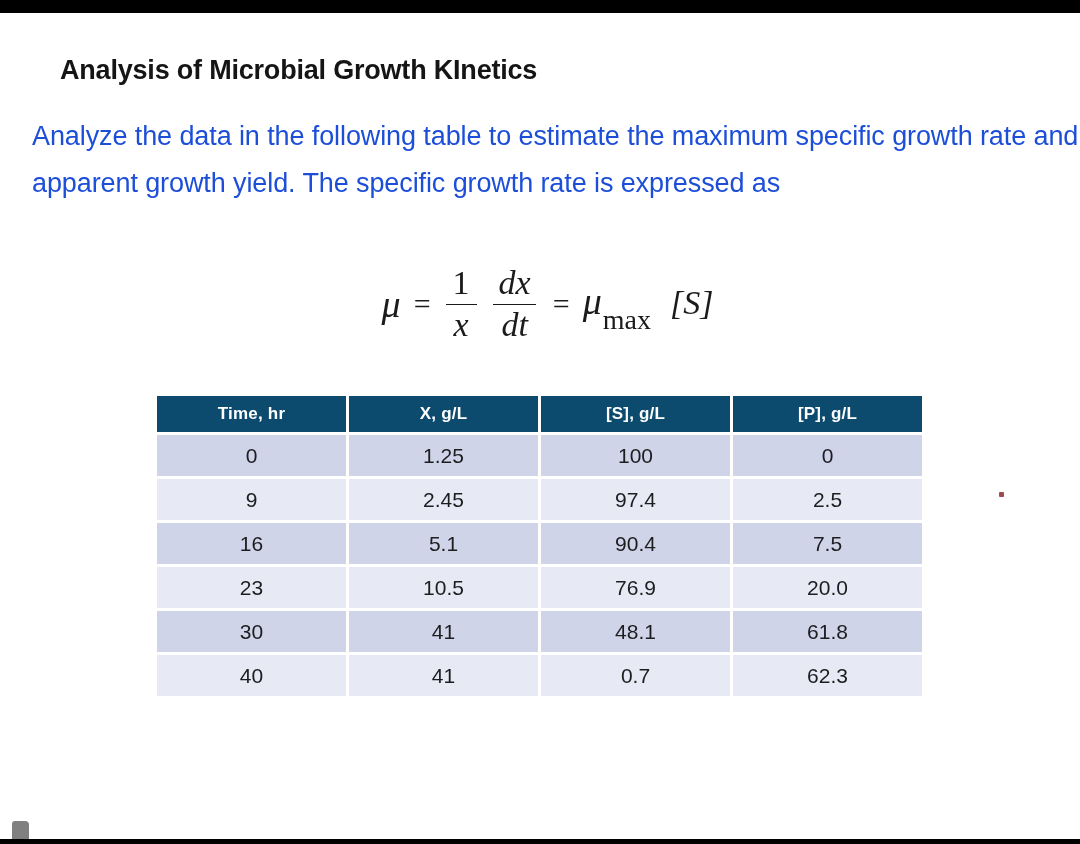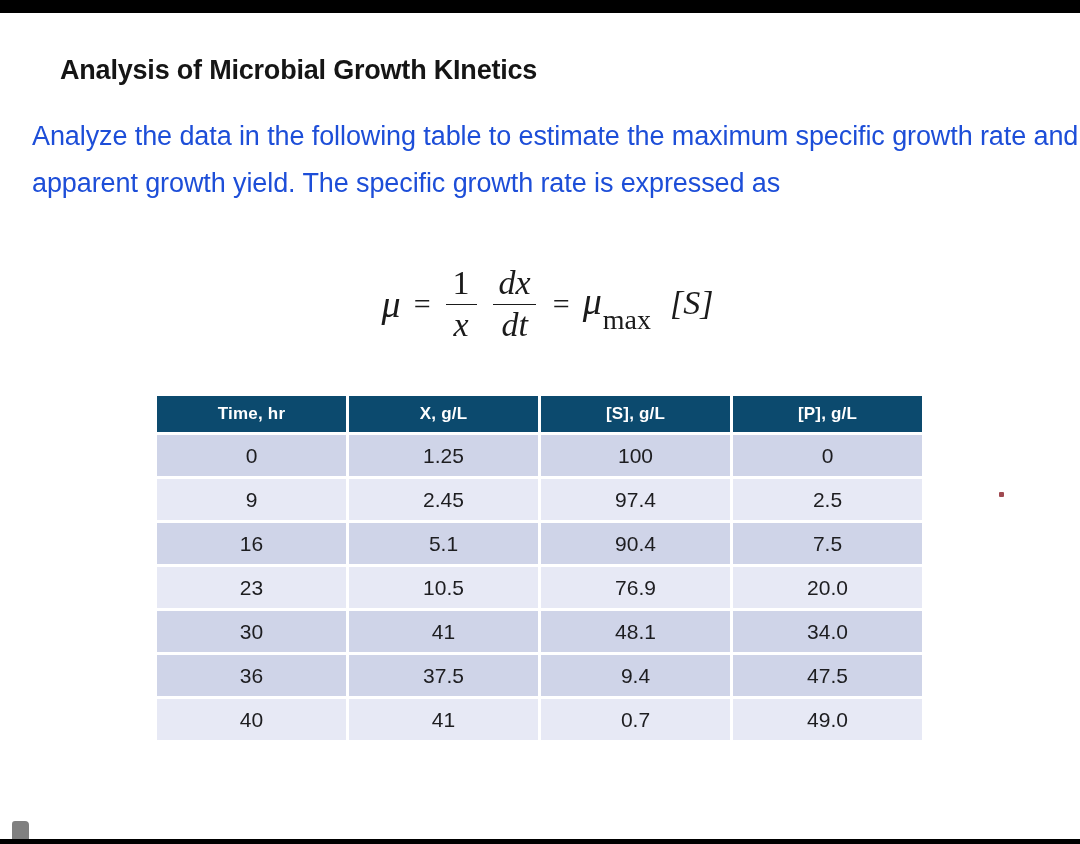--- a/index.html
+++ b/index.html
@@ -220,33 +220,27 @@
       <tr class="band-light">
         <td>23</td>
         <td>10.5</td>
         <td>76.9</td>
         <td>20.0</td>
       </tr>
       <tr class="band-dark">
         <td>30</td>
         <td>41</td>
         <td>48.1</td>
-        <td>34.0</td>
-      </tr>
-      <tr class="band-dark">
-        <td>36</td>
-        <td>37.5</td>
-        <td>9.4</td>
-        <td>47.5</td>
+        <td>61.8</td>
       </tr>
       <tr class="band-light">
         <td>40</td>
         <td>41</td>
         <td>0.7</td>
-        <td>49.0</td>
+        <td>62.3</td>
       </tr>
     </tbody>
   </table>
 
   <div class="corner-chip"></div>
   <div class="red-speck"></div>
 
 </div>
 
 <div class="bar-bottom"></div>

